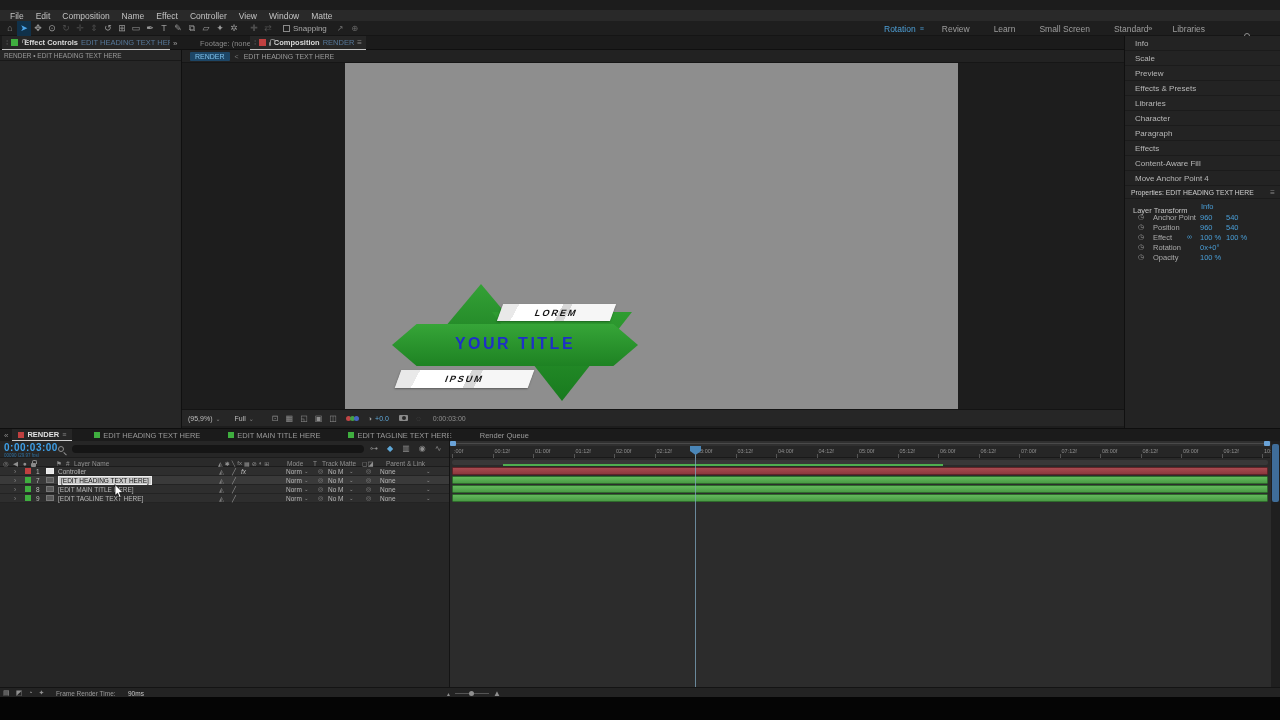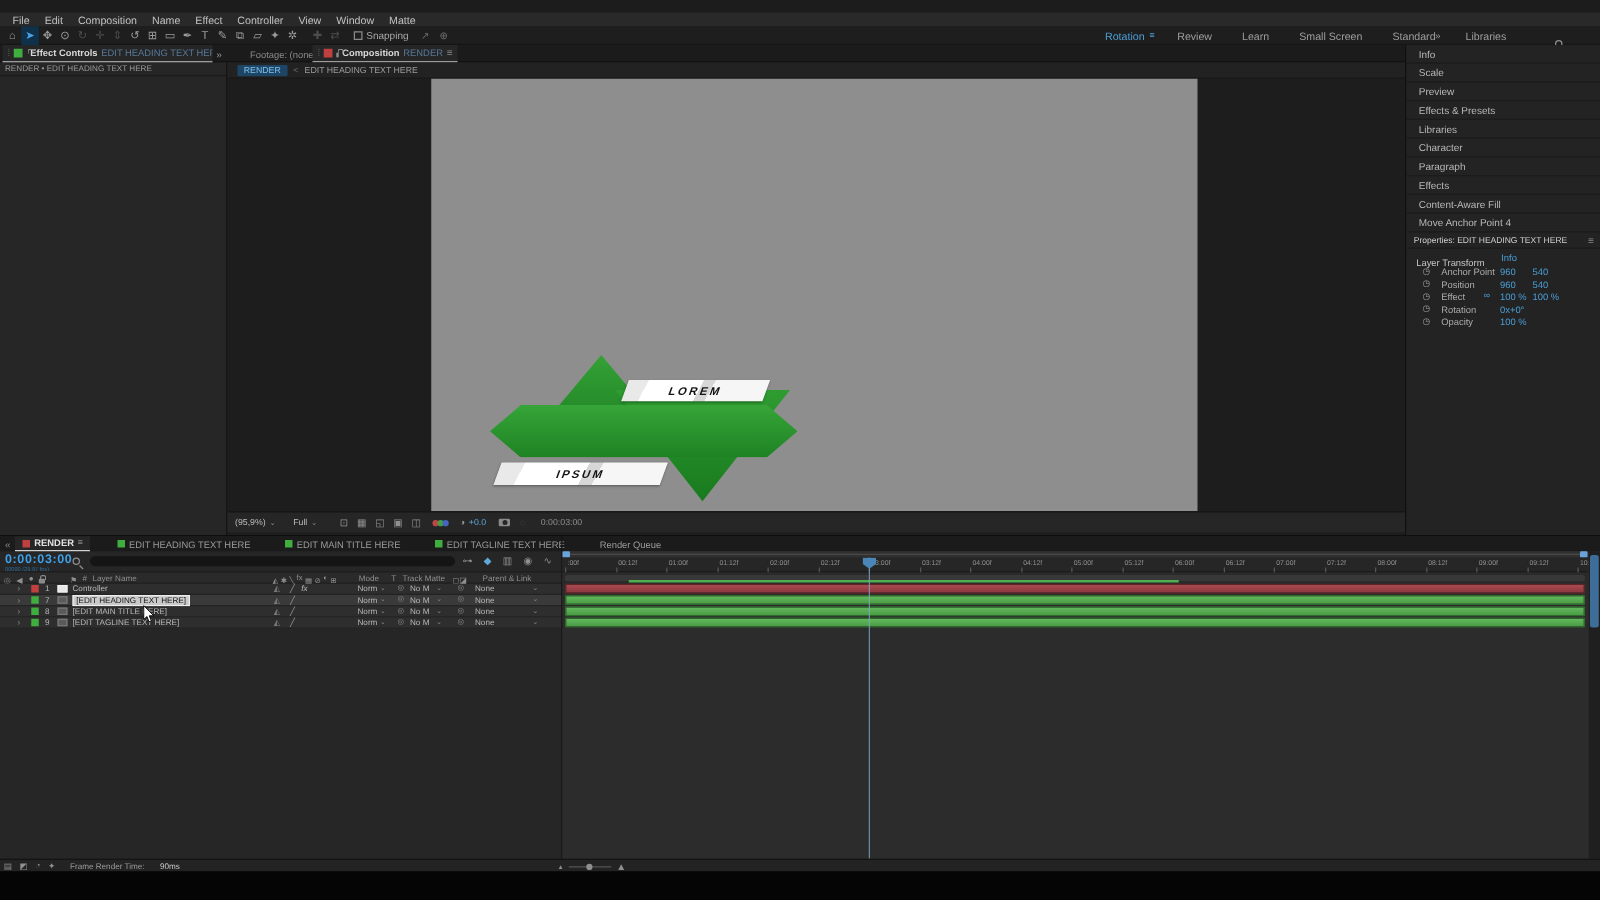--- a/index.html
+++ b/index.html
@@ -242,20 +242,21 @@
     <div class="crumbs">
       <span class="crumb-chip">RENDER</span>
       <span class="crumb-sep">&lt;</span>
       <span class="crumb-layer">EDIT HEADING TEXT HERE</span>
     </div>
     <div class="stage">
       <div class="comp">
         <div class="tri-up"></div>
         <div class="tri-down"></div>
         <div class="band"></div>
+        <div class="gtitle">YOUR TITLE</div>
         <div class="banner banner-top">
           <span>LOREM</span>
         </div>
         <div class="banner banner-bottom">
           <span>IPSUM</span>
         </div>
       </div>
     </div>
     <div class="vtoolbar">
       <span class="vt-zoom">(95,9%)</span>

